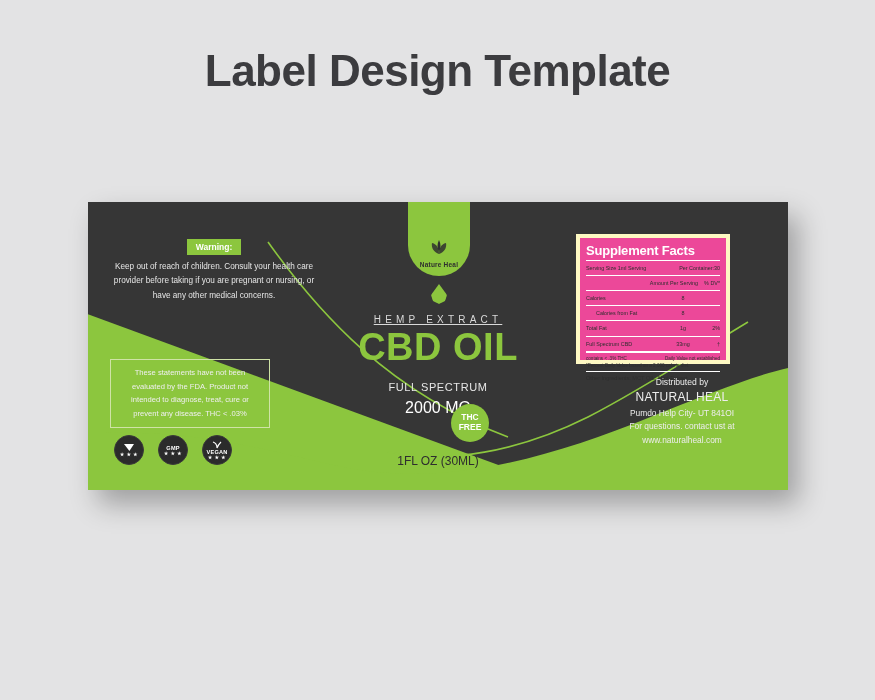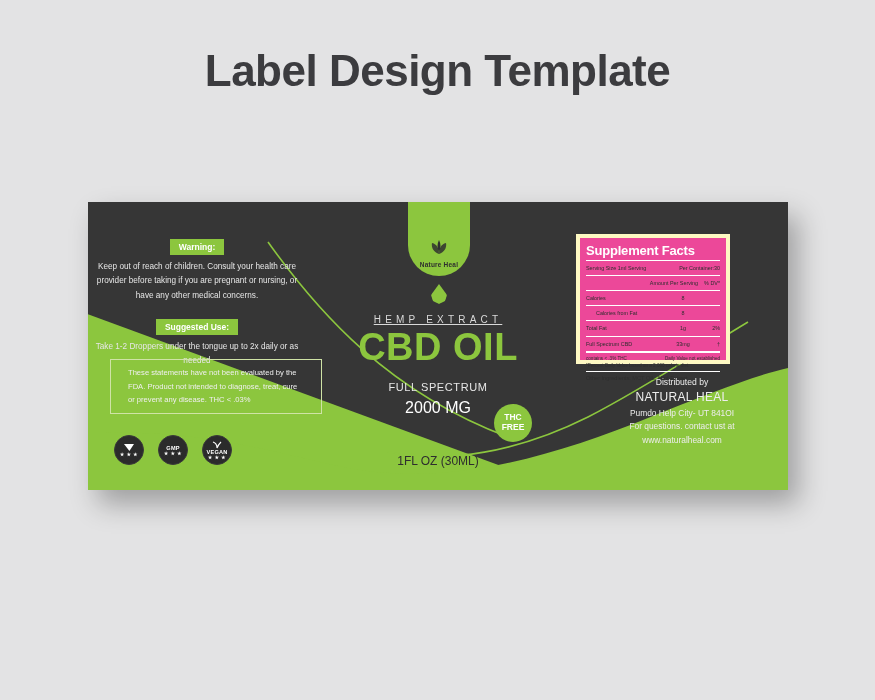--- a/index.html
+++ b/index.html
@@ -86,44 +86,44 @@
   .cbd-oil {
     font-size: 38px; font-weight: 700; color: #8cc63e;
     letter-spacing: 0.5px; line-height: 1.1; margin-top: 2px;
   }
   .full-spectrum {
     font-size: 11px; color: #e7e7e7; letter-spacing: .6px; margin-top: 12px;
   }
   .mg { font-size: 16px; color: #ffffff; margin-top: 6px; }
 
   .thc-badge {
-    position: absolute; left: 406px; top: 202px;
+    position: absolute; left: 363px; top: 202px;
     width: 38px; height: 38px; border-radius: 50%;
     background: #8cc63e; color: #ffffff;
     display: flex; flex-direction: column;
     align-items: center; justify-content: center;
     font-size: 8.5px; font-weight: 700; line-height: 1.15;
   }
   .fl-oz {
     position: absolute; left: 230px; top: 252px; width: 240px;
     text-align: center; font-size: 12px; color: #2e2e2e; font-weight: 500;
   }
 
   
-  .left-col { position: absolute; left: 4px; top: 34px; width: 210px; text-align: center; }
+  .left-col { position: absolute; left: 21px; top: 34px; width: 210px; text-align: center; }
   .tag {
     display: inline-block; background: #8cc63e; color: #ffffff;
     font-size: 8.5px; font-weight: 700; padding: 3px 9px; margin-bottom: 5px;
   }
   .para { font-size: 8.2px; line-height: 1.75; color: #e6e6e6; }
   .block2 { margin-top: 13px; }
   .fda-box {
-    position: absolute; left: 22px; top: 157px; width: 212px;
+    position: absolute; left: 22px; top: 157px; width: 160px;
     border: 1px solid #cfe3a6; padding: 6px 17px;
-    font-size: 7.6px; line-height: 1.8; color: #efefef; 
+    font-size: 7.6px; line-height: 1.8; color: #efefef; text-align: center;
   }
   .badges { position: absolute; left: 26px; top: 233px; display: flex; gap: 14px; }
   .badge {
     width: 30px; height: 30px; border-radius: 50%;
     background: #2b2b2b; color: #ffffff;
     display: flex; flex-direction: column;
     align-items: center; justify-content: center;
     font-size: 5.6px; font-weight: 700; letter-spacing: .2px;
     border: 1px solid #3a3a3a;
   }
@@ -186,24 +186,20 @@
           <path d="M11 13 C9 9 9 5 11 1 C13 5 13 9 11 13 Z" fill="#2f2f2f"></path>
         </svg>
       </span>
       <span class="brand-name">Nature Heal</span>
     </div>
     <div class="droplet"></div>
 
     <div class="left-col">
       <div class="tag">Warning:</div>
       <div class="para">Keep out of reach of children. Consult your health care provider before taking if you are pregnant or nursing, or have any other medical concerns.</div>
-      <div class="block2">
-        <div class="tag">Suggested Use:</div>
-        <div class="para">Take 1-2 Droppers under the tongue up to 2x daily or as needed</div>
-      </div>
     </div>
 
     <div class="fda-box">These statements have not been evaluated by the FDA. Product not intended to diagnose, treat, cure or prevent any disease. THC &lt; .03%</div>
 
     <div class="badges">
       <div class="badge">
         <svg width="12" height="9" viewBox="0 0 12 9">
             <path d="M1 1 H11 L6.4 8 Z" fill="#ffffff"></path>
           </svg>
         <span class="stars">★ ★ ★</span>

